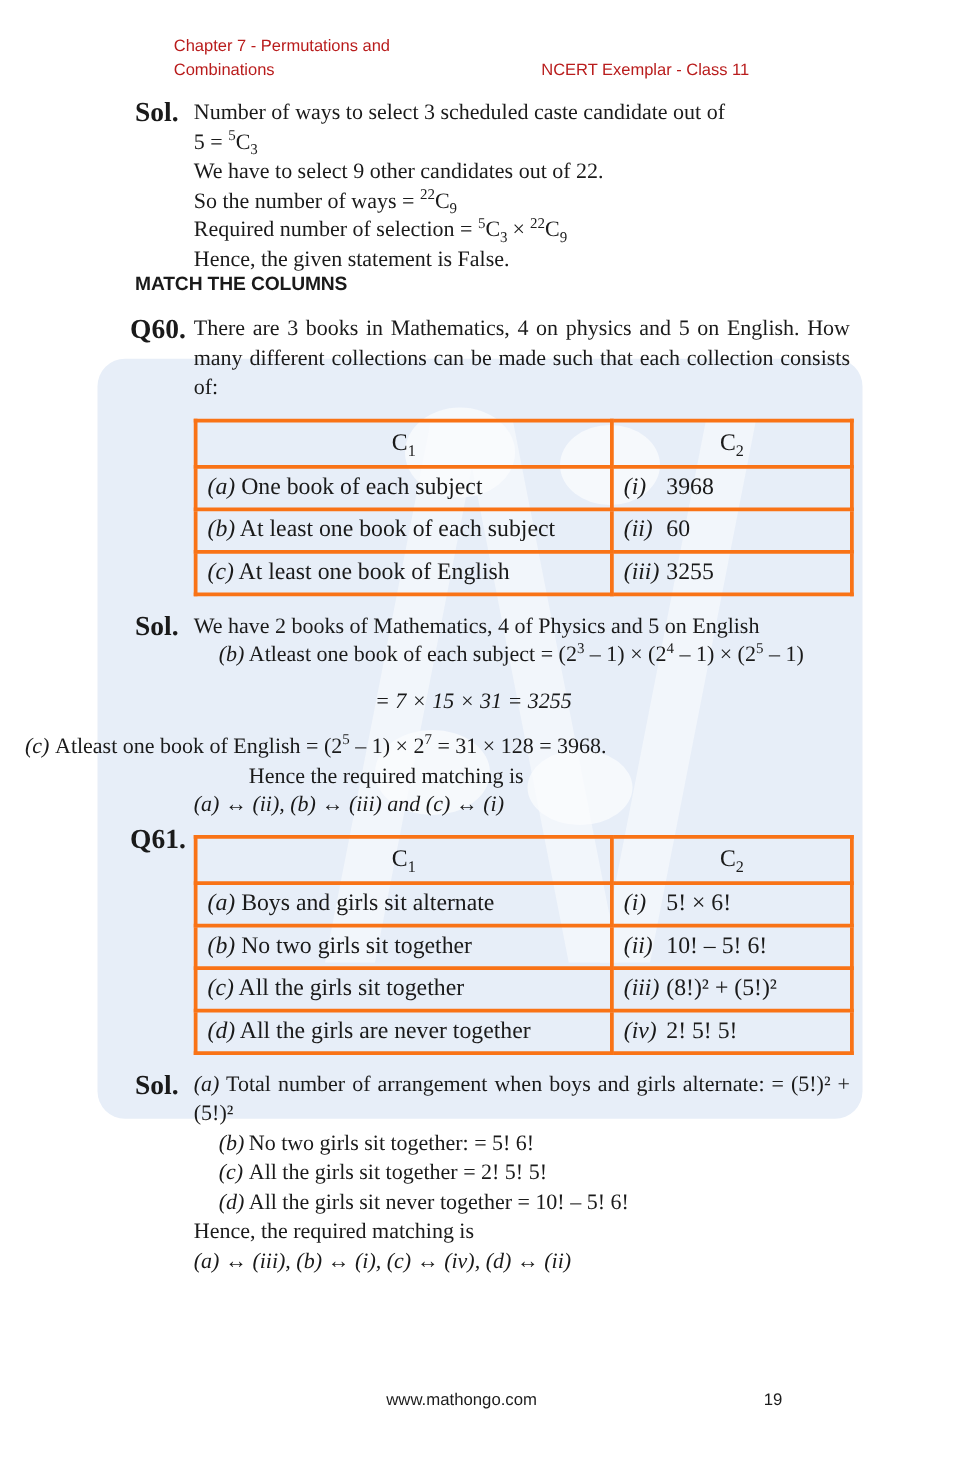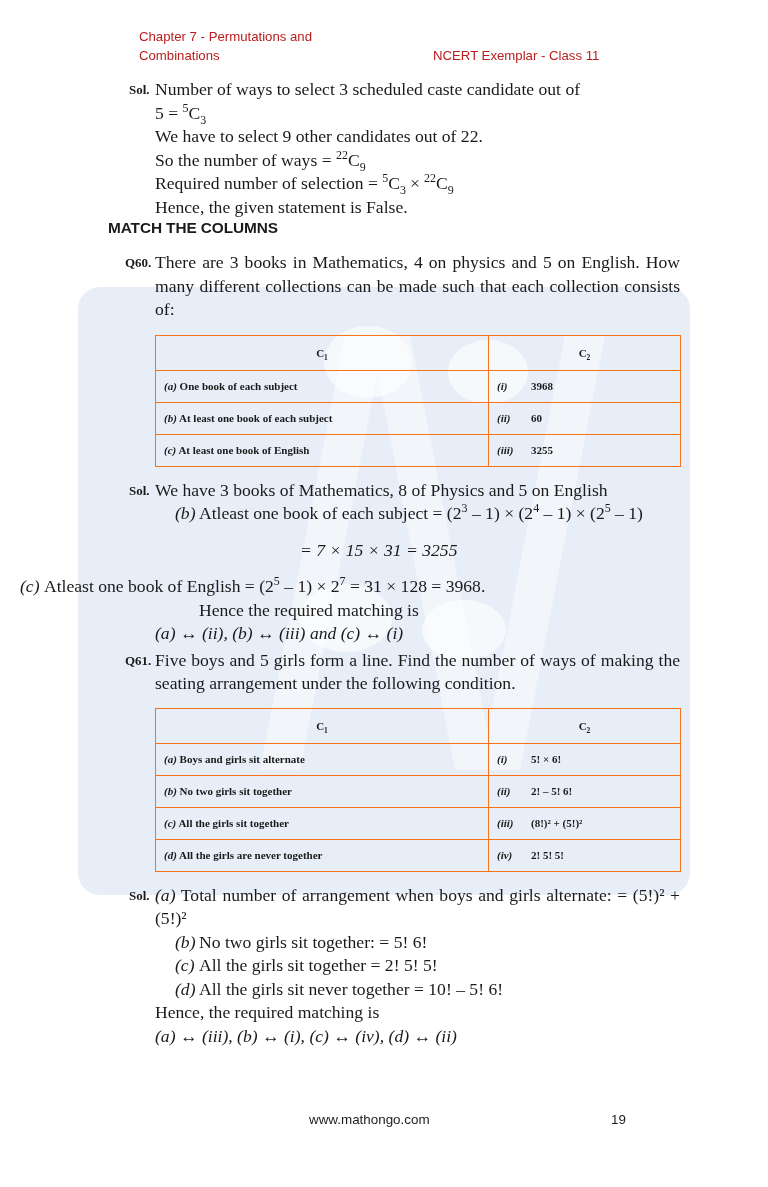--- a/index.html
+++ b/index.html
@@ -78,23 +78,22 @@
   .row {
     position: relative;
     font-size: 17.6px;
     line-height: 23.5px;
   }
   .tag {
     position: absolute;
     left: 108px;
     top: 0;
     font-weight: bold;
-    font-size: 13px;
+    font-size: 22px;
     white-space: nowrap;
-    margin-left: 21px;
   }
   .tag.q { left: 104px; }
   .body-txt {
     margin-left: 155px;
     margin-right: 88px;
   }
   .just { text-align: justify; text-align-last: left; }
   .ind { margin-left: 175px; margin-right: 88px; }
   .ind2 { margin-left: 155px; margin-right: 88px; }
   .lbl {
@@ -118,23 +117,23 @@
 
   
   table.match {
     border-collapse: collapse;
     margin-left: 155px;
     width: 525px;
     table-layout: fixed;
     background: transparent;
   }
   table.match td, table.match th {
-    border: 1px solid #f97316;
-    font-size: 11px;
-    font-weight: bold;
+    border: 3px solid #f97316;
+    font-size: 19px;
+    font-weight: normal;
     text-align: left;
     padding: 4px 8px 5px 8px;
     line-height: 22px;
   }
   table.match th { text-align: center; padding-top: 6px; padding-bottom: 6px; }
   table.match col.c1 { width: 333px; }
   table.match col.c2 { width: 192px; }
   .cellnum { display: inline-block; min-width: 34px; font-style: italic; }
 
   
@@ -230,57 +229,56 @@
         <tr>
           <td><span class="it">(c)</span> <span>At least one book of English</span></td>
           <td><span class="cellnum">(iii)</span><span>3255</span></td>
         </tr>
       </tbody>
     </table>
 
     <div class="row" style="margin-top:12px;">
       <span class="tag">Sol.</span>
       <div class="body-txt">
-        <div>We have 3 books of Mathematics, 8 of Physics and 5 on English</div>
+        <div>We have 2 books of Mathematics, 4 of Physics and 5 on English</div>
       </div>
       <div class="ind">
         <span class="lbl">(b)</span><span>Atleast one book of each subject = </span>(2<sup>3</sup> – 1) × (2<sup>4</sup> – 1) × (2<sup>5</sup> – 1)
       </div>
       <div class="center-ish" style="margin-top:13px;font-style:italic;">= 7 × 15 × 31 = 3255</div>
       <div class="ind" style="margin-top:13px;margin-left:20px;">
         <span class="lbl">(c)</span><span>Atleast one book of English = </span>(2<sup>5</sup> – 1) × 2<sup>7</sup> = 31 × 128 = 3968.
       </div>
       <div class="ind" style="text-indent:24px;">Hence the required matching is</div>
       <div class="ind2 it">(a) ↔ (ii),   (b) ↔ (iii) and (c) ↔ (i)</div>
     </div>
 
     <div class="row" style="margin-top:3px;">
       <span class="tag q">Q61.</span>
-      <div class="body-txt just">Five boys and 5 girls form a line. Find the number of ways of making the seating arrangement under the following condition.</div>
     </div>
 
     <table class="match" style="margin-top:12px;">
       <colgroup>
           <col class="c1">
           <col class="c2">
         </colgroup>
       <thead>
         <tr>
           <th><span>C</span><sub>1</sub></th>
           <th><span>C</span><sub>2</sub></th>
         </tr>
       </thead>
       <tbody>
         <tr>
           <td><span class="it">(a)</span> <span>Boys and girls sit alternate</span></td>
           <td><span class="cellnum">(i)</span><span>5! × 6!</span></td>
         </tr>
         <tr>
           <td><span class="it">(b)</span> <span>No two girls sit together</span></td>
-          <td><span class="cellnum">(ii)</span><span>2! – 5! 6!</span></td>
+          <td><span class="cellnum">(ii)</span><span>10! – 5! 6!</span></td>
         </tr>
         <tr>
           <td><span class="it">(c)</span> <span>All the girls sit together</span></td>
           <td><span class="cellnum">(iii)</span><span>(8!)² + (5!)²</span></td>
         </tr>
         <tr>
           <td><span class="it">(d)</span> <span>All the girls are never together</span></td>
           <td><span class="cellnum">(iv)</span><span>2! 5! 5!</span></td>
         </tr>
       </tbody>

